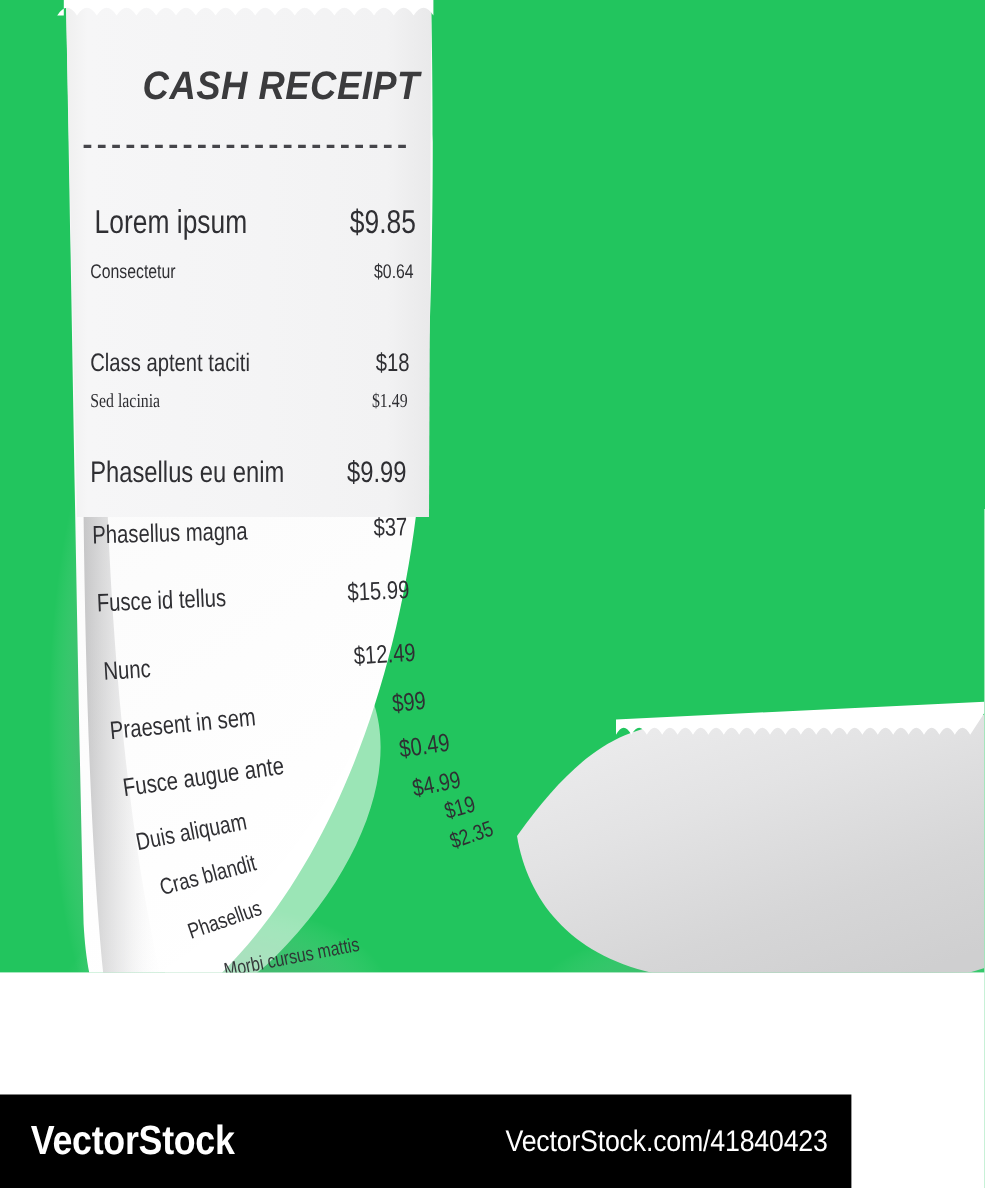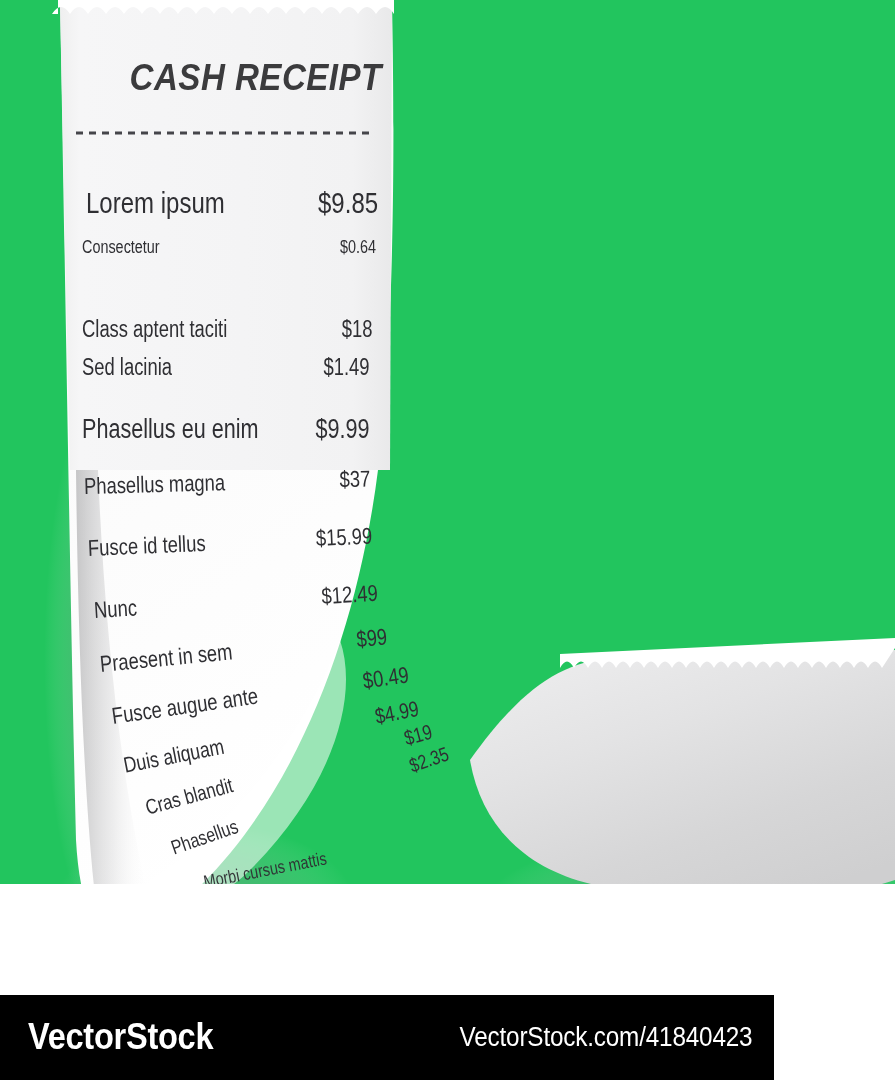--- a/index.html
+++ b/index.html
@@ -251,21 +251,21 @@
             <span class="amt" style="right: 0px;">$9.85</span>
           </div>
           <div class="line-row" style="left: 82px; top: 237px; width: 294px; height: 27px; font-size: 18px; opacity: 1; transform: rotate(0deg); transform-origin: left center; text-decoration: underline;">
             <span class="desc">Consectetur</span>
             <span class="amt" style="right: 0px;">$0.64</span>
           </div>
           <div class="line-row" style="left: 82px; top: 294px; width: 290px; height: 27px; font-size: 23px; opacity: 1; transform: rotate(0deg); transform-origin: left center; margin-top: 22px;">
             <span class="desc">Class aptent taciti</span>
             <span class="amt" style="right: 0px;">$18</span>
           </div>
-          <div class="line-row" style="left: 82px; top: 354px; width: 288px; height: 27px; font-size: 23px; opacity: 1; transform: rotate(0deg); transform-origin: left center;">
+          <div class="line-row" style="left: 82px; top: 354px; width: 288px; height: 27px; font-size: 18px; opacity: 1; transform: rotate(0deg); transform-origin: left center; font-family: Liberation Serif, serif;">
             <span class="desc">Sed lacinia</span>
             <span class="amt" style="right: 0px;">$1.49</span>
           </div>
           <div class="line-row" style="left: 82px; top: 414px; width: 288px; height: 27px; font-size: 27px; opacity: 1; transform: rotate(0deg); transform-origin: left center;">
             <span class="desc">Phasellus eu enim</span>
             <span class="amt" style="right: 0px;">$9.99</span>
           </div>
           <div class="line-row" style="left: 84px; top: 473px; width: 286px; height: 27px; font-size: 23px; opacity: 1; transform: rotate(-1.5deg); transform-origin: left center;">
             <span class="desc">Phasellus magna</span>
             <span class="amt" style="right: 0px;">$37</span>

